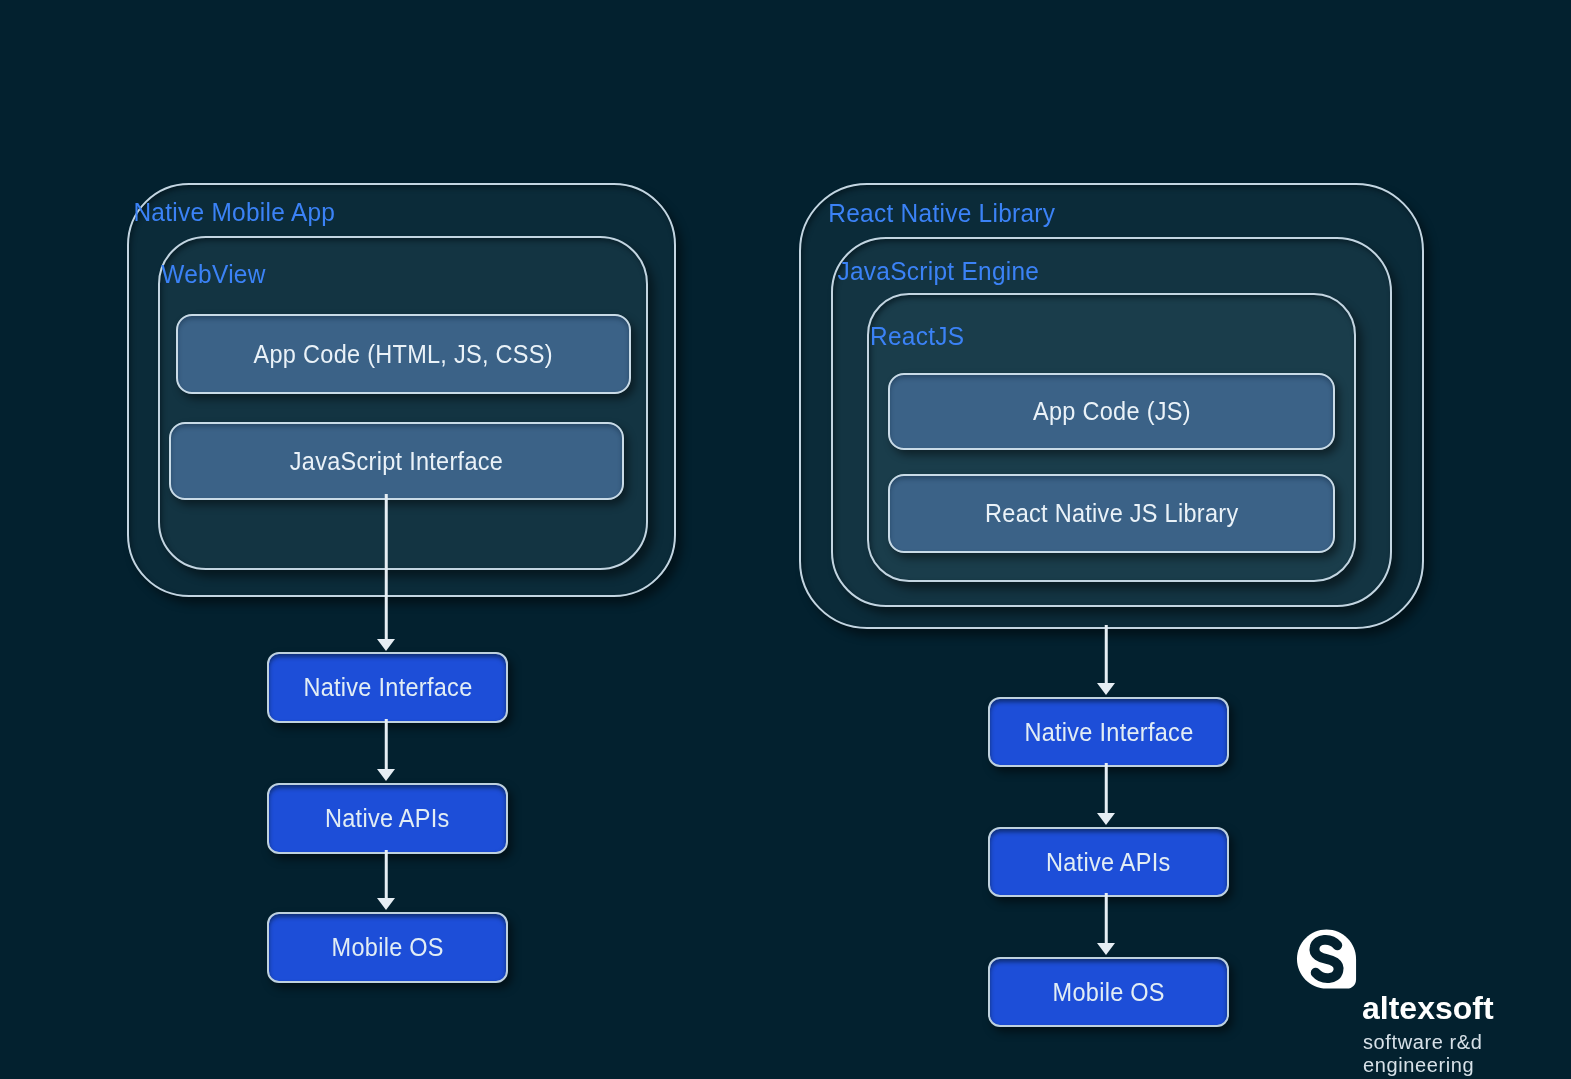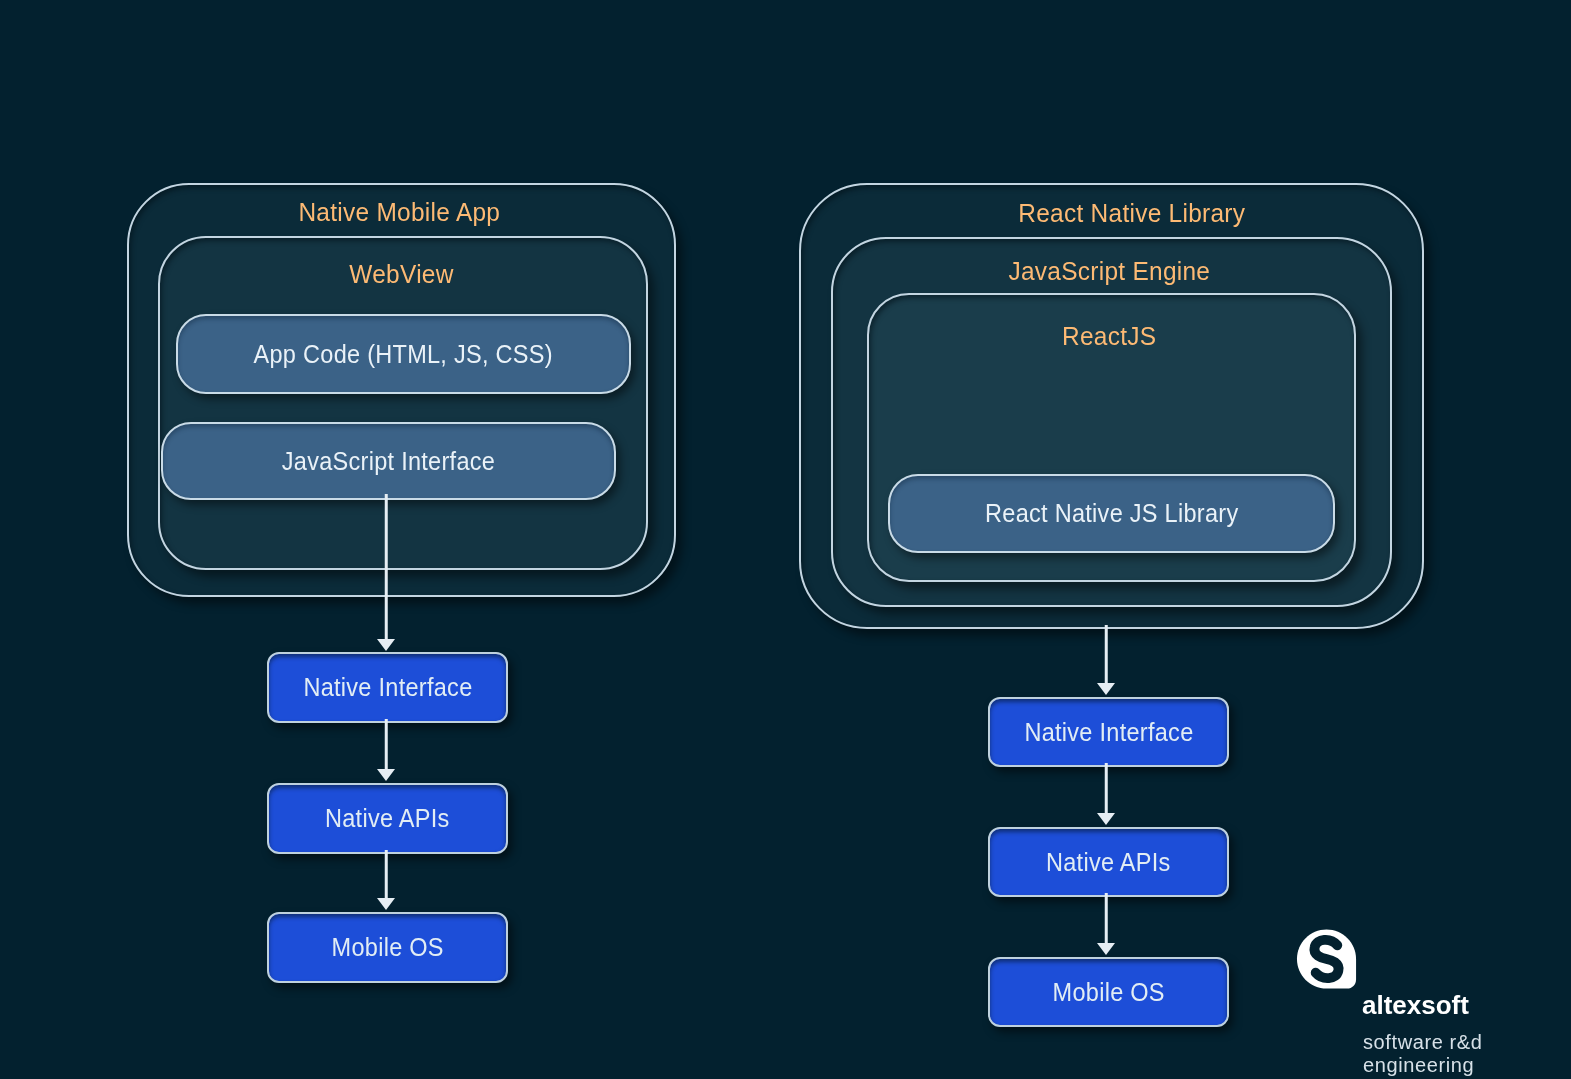--- a/index.html
+++ b/index.html
@@ -17,26 +17,26 @@
   .cond{display:inline-block;transform:scaleX(0.88);letter-spacing:0.5px;}
   .cond-sm{display:inline-block;transform:scaleX(0.94);letter-spacing:0.3px;}
 
   .container{
     position:absolute;
     background:rgba(166,210,233,0.055);
     border:2.5px solid #c3d5e1;
     box-shadow:6px 7px 10px rgba(0,0,0,0.45), inset 2px 3px 5px rgba(2,15,22,0.55);
   }
   .c-label{
-    position:absolute;left:0;width:100%;text-align:center;
-    font-size:26px;color:#fdba74;white-space:nowrap;
+    position:absolute;left:0;width:100%;
+    font-size:26px;color:#3b82f6;white-space:nowrap;
   }
   .bluebox{
     position:absolute;display:flex;align-items:center;justify-content:center;
-    background:#3b6287;border:2px solid #c9dbe7;border-radius:30px;
+    background:#3b6287;border:2px solid #c9dbe7;border-radius:16px;
     box-shadow:4px 5px 8px rgba(0,0,0,0.45), inset 0 3px 4px rgba(10,30,48,0.35);
     font-size:25px;color:#eaf2f8;white-space:nowrap;
   }
   .flowbox{
     position:absolute;display:flex;align-items:center;justify-content:center;
     background:#1d4ed8;border:2px solid #bed1de;border-radius:12px;
     box-shadow:4px 5px 8px rgba(0,0,0,0.5), inset 0 3px 4px rgba(2,15,22,0.5);
     font-size:25px;color:#e2edf4;white-space:nowrap;z-index:4;
   }
   .arrow{position:absolute;width:20px;z-index:5;}
@@ -45,21 +45,21 @@
     transform:translateX(-50%);background:#e6eef4;
   }
   .arrow .head{
     position:absolute;bottom:0;left:50%;transform:translateX(-50%);
     width:0;height:0;
     border-left:9px solid transparent;border-right:9px solid transparent;
     border-top:12px solid #e6eef4;
   }
   .logo-name{
     position:absolute;left:1362px;top:990px;
-    font-size:26px;font-weight:bold;color:#ffffff;letter-spacing:0px;
+    font-size:32px;font-weight:bold;color:#ffffff;letter-spacing:0px;
   }
   .logo-tagline{
     position:absolute;left:1363px;top:1031px;
     font-size:20px;font-weight:400;color:#d7e1e8;letter-spacing:0.6px;
   }
   .logo-mark{position:absolute;left:1295px;top:926px;width:63px;height:66px;}
 </style>
 </head>
 <body>
 
@@ -72,21 +72,21 @@
   </div>
 
   <div class="container" style="left:158px;top:236px;width:486px;height:330px;border-radius:48px;"></div>
   <div class="c-label" style="top:259px;left:158px;width:486px;">
     <span class="cond-sm">WebView</span>
   </div>
 
   <div class="bluebox" style="left:176px;top:314px;width:451px;height:76px;">
     <span class="cond-sm">App Code (HTML, JS, CSS)</span>
   </div>
-  <div class="bluebox" style="left:161px;top:422px;width:451px;height:74px;text-align:right;">
+  <div class="bluebox" style="left:169px;top:422px;width:451px;height:74px;text-align:right;">
     <span class="cond-sm">JavaScript Interface</span>
   </div>
 
   <div class="arrow" style="left:376px;top:494px;height:157px;">
     <div class="shaft"></div>
     <div class="head"></div>
   </div>
 
   <div class="flowbox" style="left:267px;top:652px;width:237px;height:67px;">
     <span class="cond-sm">Native Interface</span>
@@ -118,20 +118,23 @@
   <div class="container" style="left:831px;top:237px;width:557px;height:366px;border-radius:55px;"></div>
   <div class="c-label" style="top:256px;left:831px;width:557px;">
     <span class="cond-sm">JavaScript Engine</span>
   </div>
 
   <div class="container" style="left:867px;top:293px;width:485px;height:285px;border-radius:42px;"></div>
   <div class="c-label" style="top:321px;left:867px;width:485px;">
     <span class="cond-sm">ReactJS</span>
   </div>
 
+  <div class="bluebox" style="left:888px;top:373px;width:443px;height:73px;">
+    <span class="cond-sm">App Code (JS)</span>
+  </div>
   <div class="bluebox" style="left:888px;top:474px;width:443px;height:75px;">
     <span class="cond-sm">React Native JS Library</span>
   </div>
 
   <div class="arrow" style="left:1096px;top:625px;height:70px;">
     <div class="shaft"></div>
     <div class="head"></div>
   </div>
 
   <div class="flowbox" style="left:988px;top:697px;width:237px;height:66px;">

